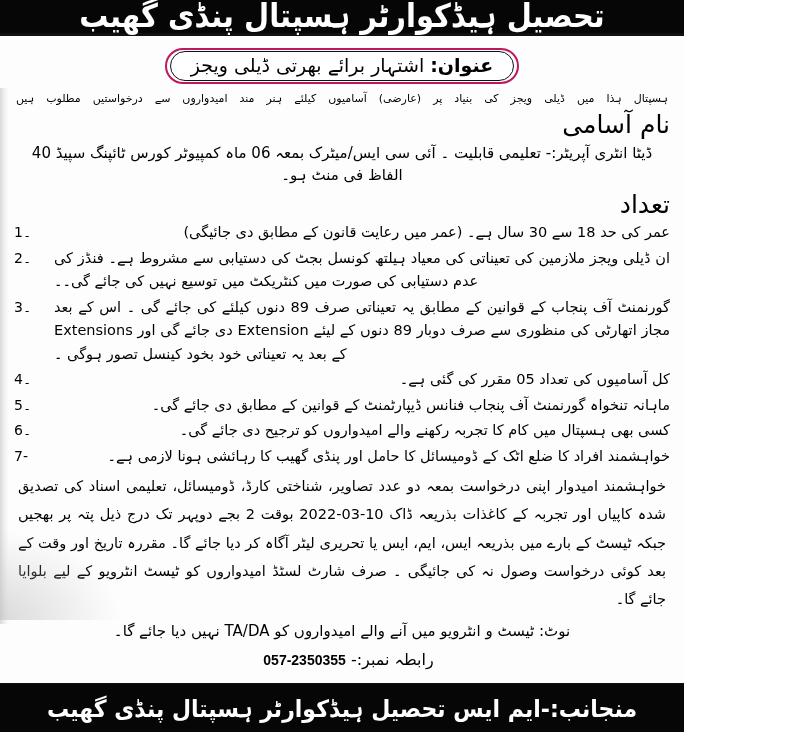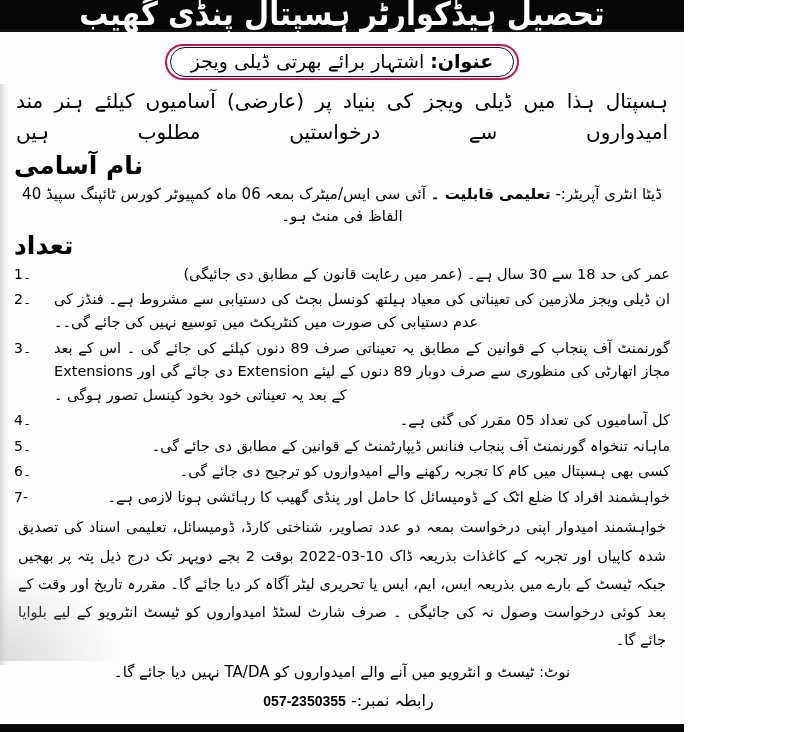--- a/index.html
+++ b/index.html
@@ -68,43 +68,43 @@
     direction:rtl;
     font-family:"DejaVu Sans","Liberation Sans",sans-serif;
     font-size:19px;
     white-space:nowrap;
   }
   .title-label{font-weight:bold;}
   .intro{
     direction:rtl;
     text-align:justify;
     text-align-last:justify;
-    font-size:20px;
+    font-size:11px;
     line-height:1.55;
     margin:6px 2px 2px 2px;
     font-family:"DejaVu Sans","Liberation Sans",sans-serif;
   }
   .section-heading{
-    text-align:left;
-    font-family:"DejaVu Sans","Liberation Sans",sans-serif;
-    direction:rtl;
-    font-weight:bold;
+    text-align:right;
+    font-family:"DejaVu Sans","Liberation Sans",sans-serif;
+    direction:rtl;
+    font-weight:normal;
     font-size:25px;
     margin:4px 0 2px 0;
     line-height:1.15;
   }
   .post-line{
     direction:rtl;
     text-align:center;
     font-size:15px;
     font-family:"DejaVu Sans","Liberation Sans",sans-serif;
     margin:2px 0 2px 0;
     line-height:1.5;
   }
-  .post-line b{font-weight:bold;}
+  .post-line b{font-weight:normal;}
   
   .cond-list{
     margin:2px 0 0 0;
     padding:0;
     list-style:none;
   }
   .cond-item{
     display:flex;
     flex-direction:row-reverse;
     align-items:flex-start;

